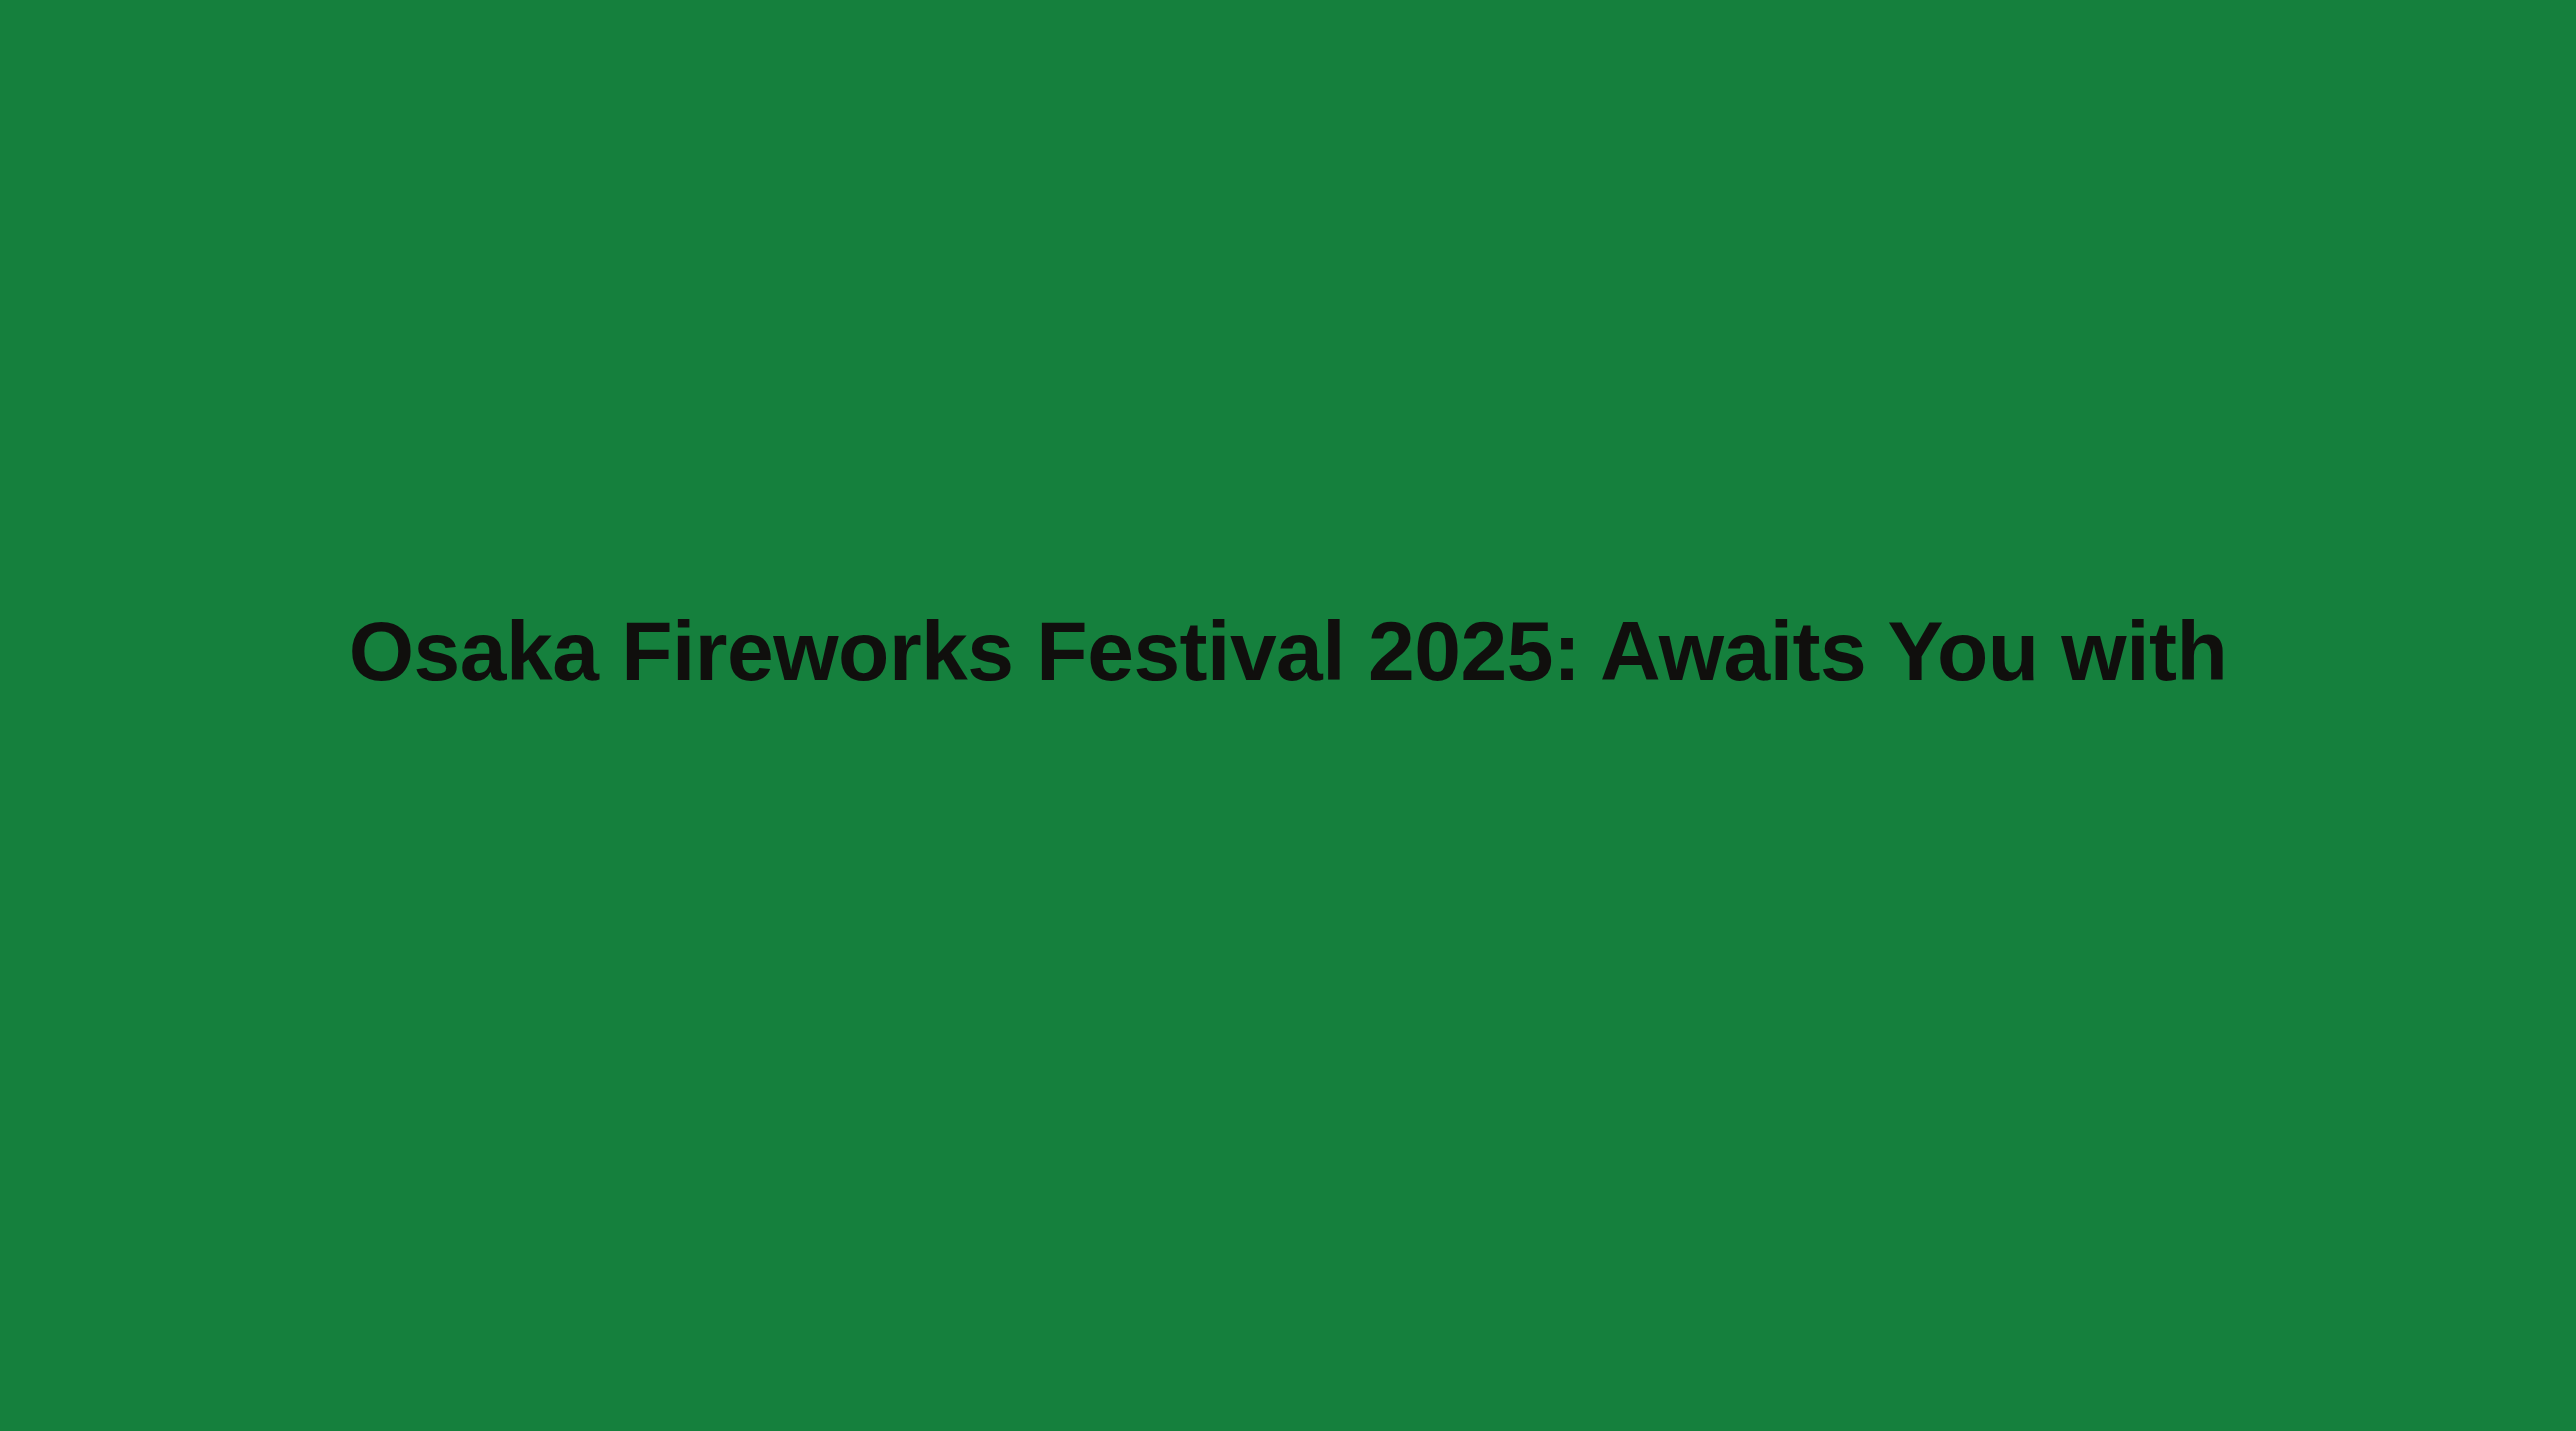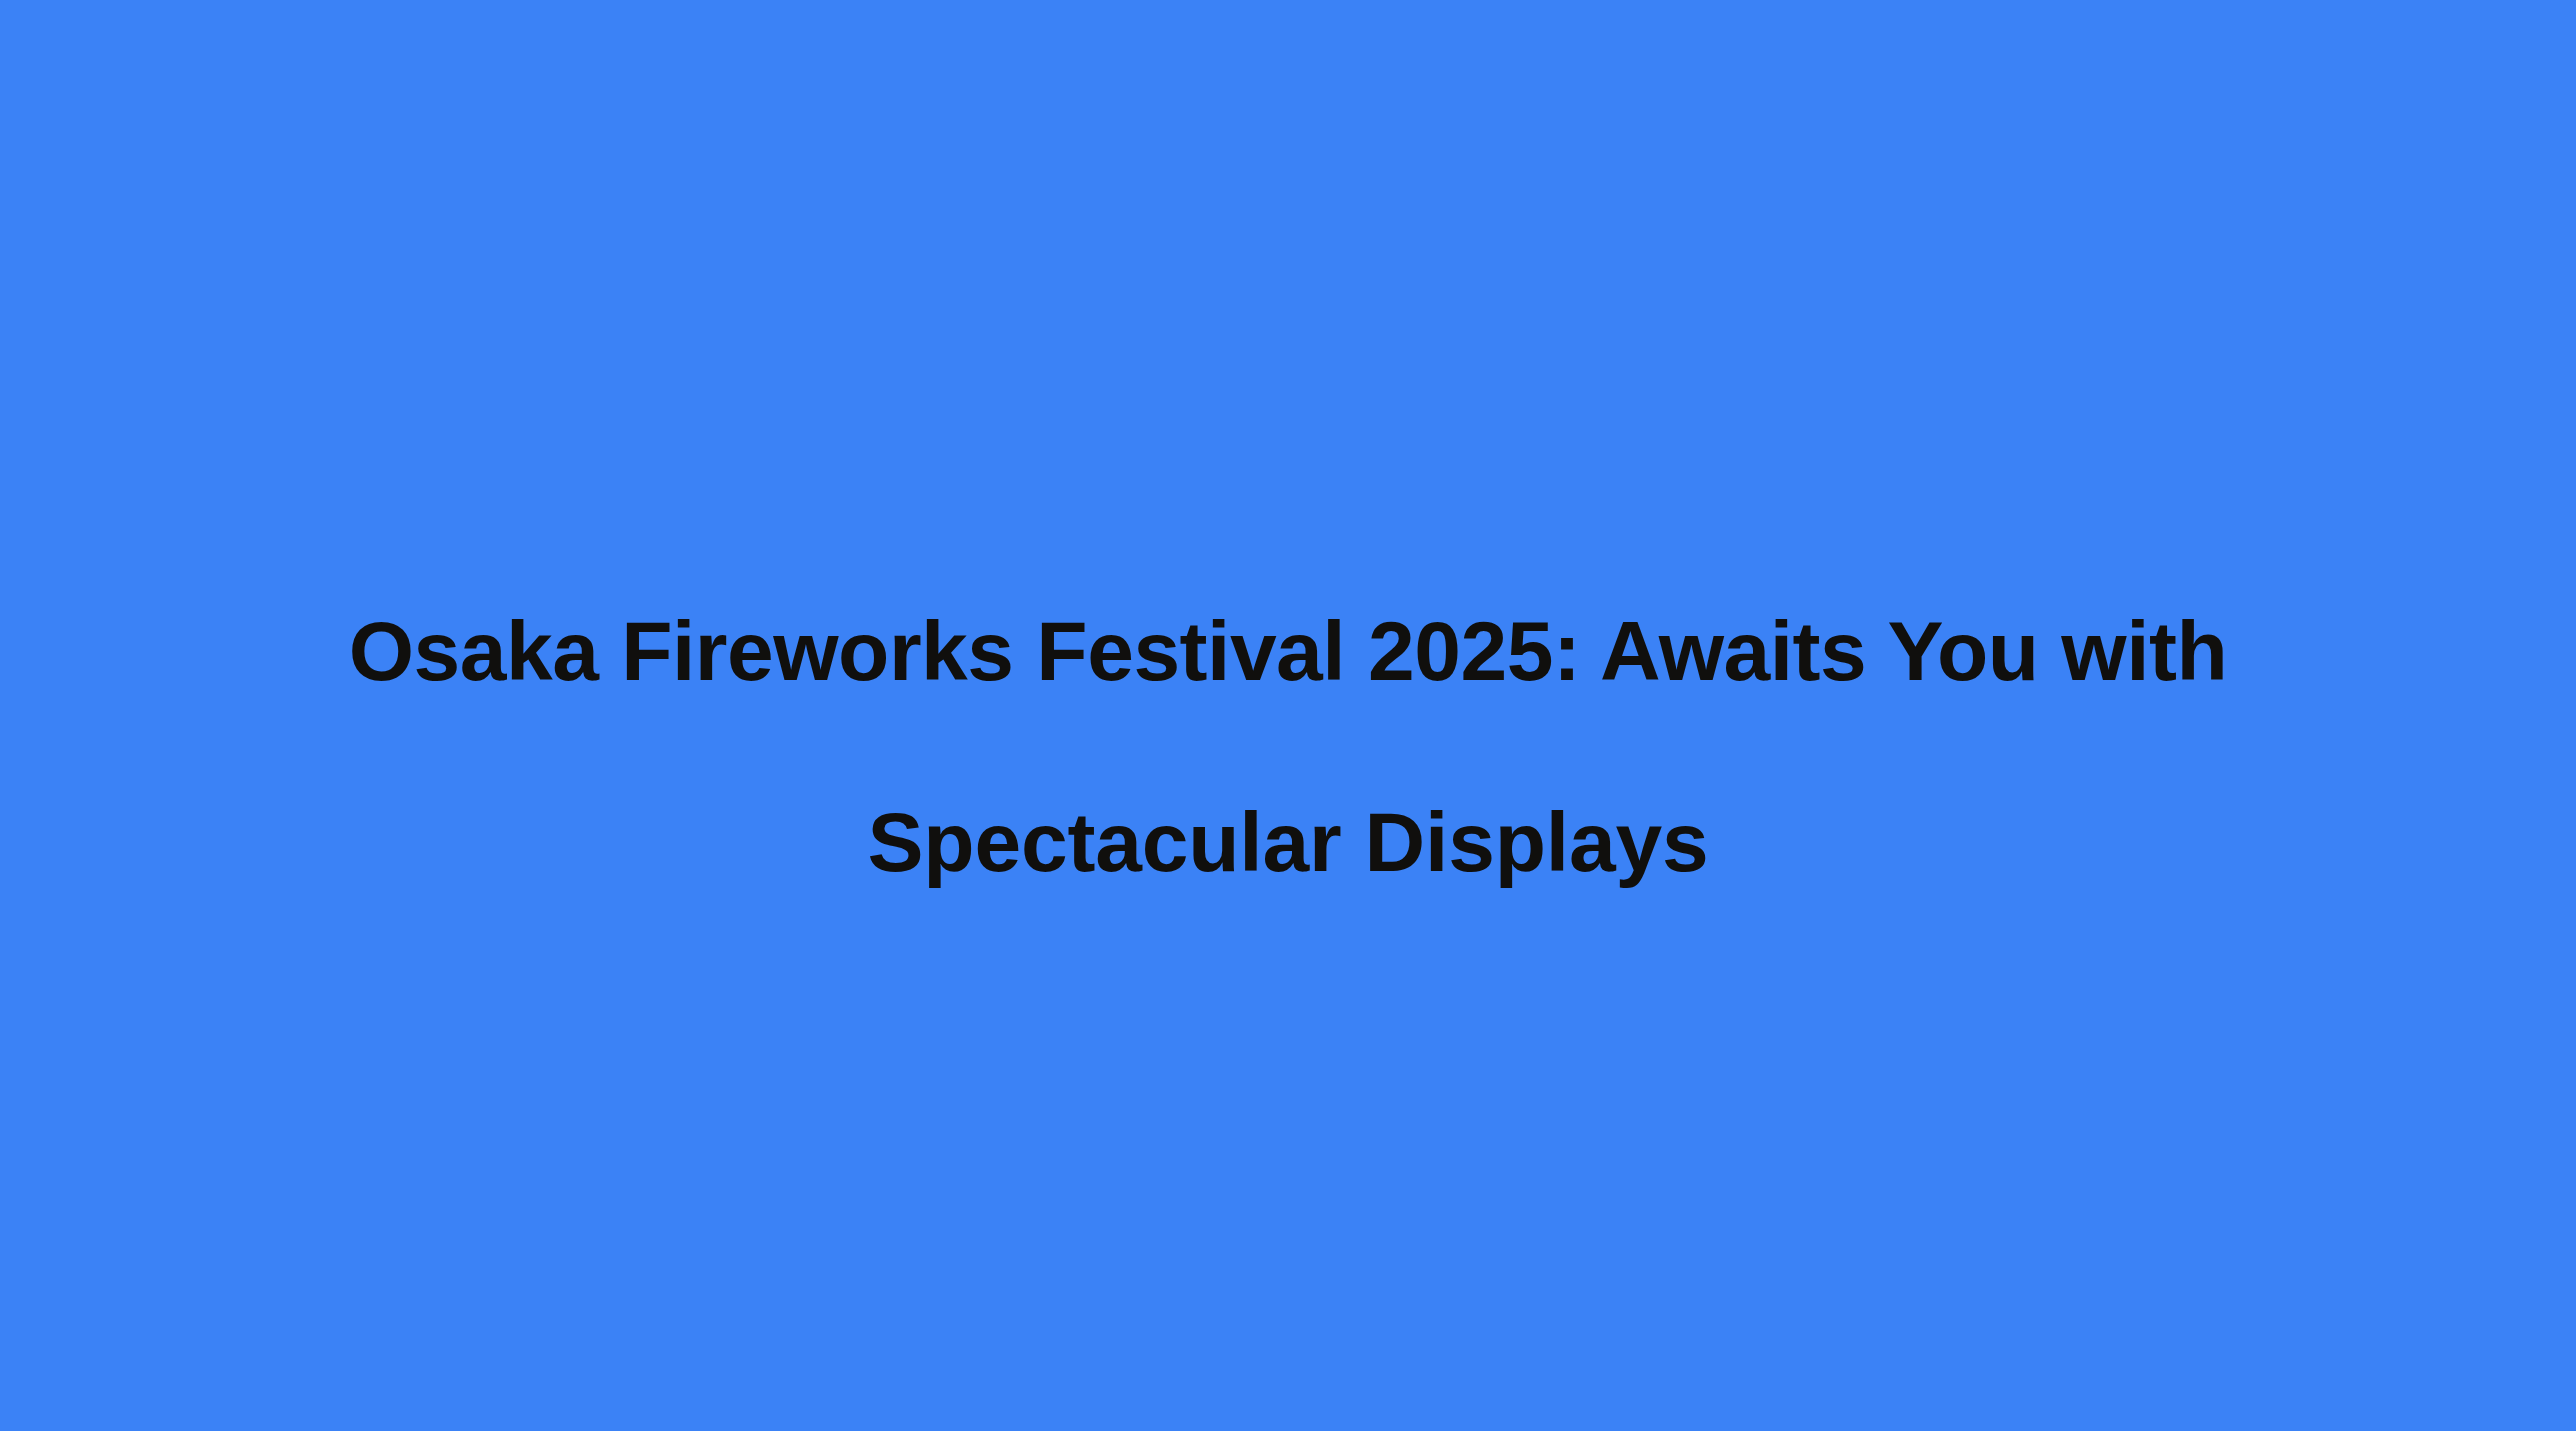--- a/index.html
+++ b/index.html
@@ -46,21 +46,20 @@
     white-space: nowrap;
   }
 
   .headline-line.line-two {
     letter-spacing: -0.2px;
   }
 </style>
 </head>
 <body>
 
-<div id="banner-root" style="background: #3b82f6;">
+<div id="banner-root" style="background: #15803d;">
 
   <div class="headline-block">
     <span class="headline-line line-one" style="color: rgb(16, 15, 13);">Osaka Fireworks Festival 2025: Awaits You with</span>
-    <span class="headline-line line-two" style="color: rgb(16, 15, 13);">Spectacular Displays</span>
   </div>
 
 </div>
 
 
 </body></html>

